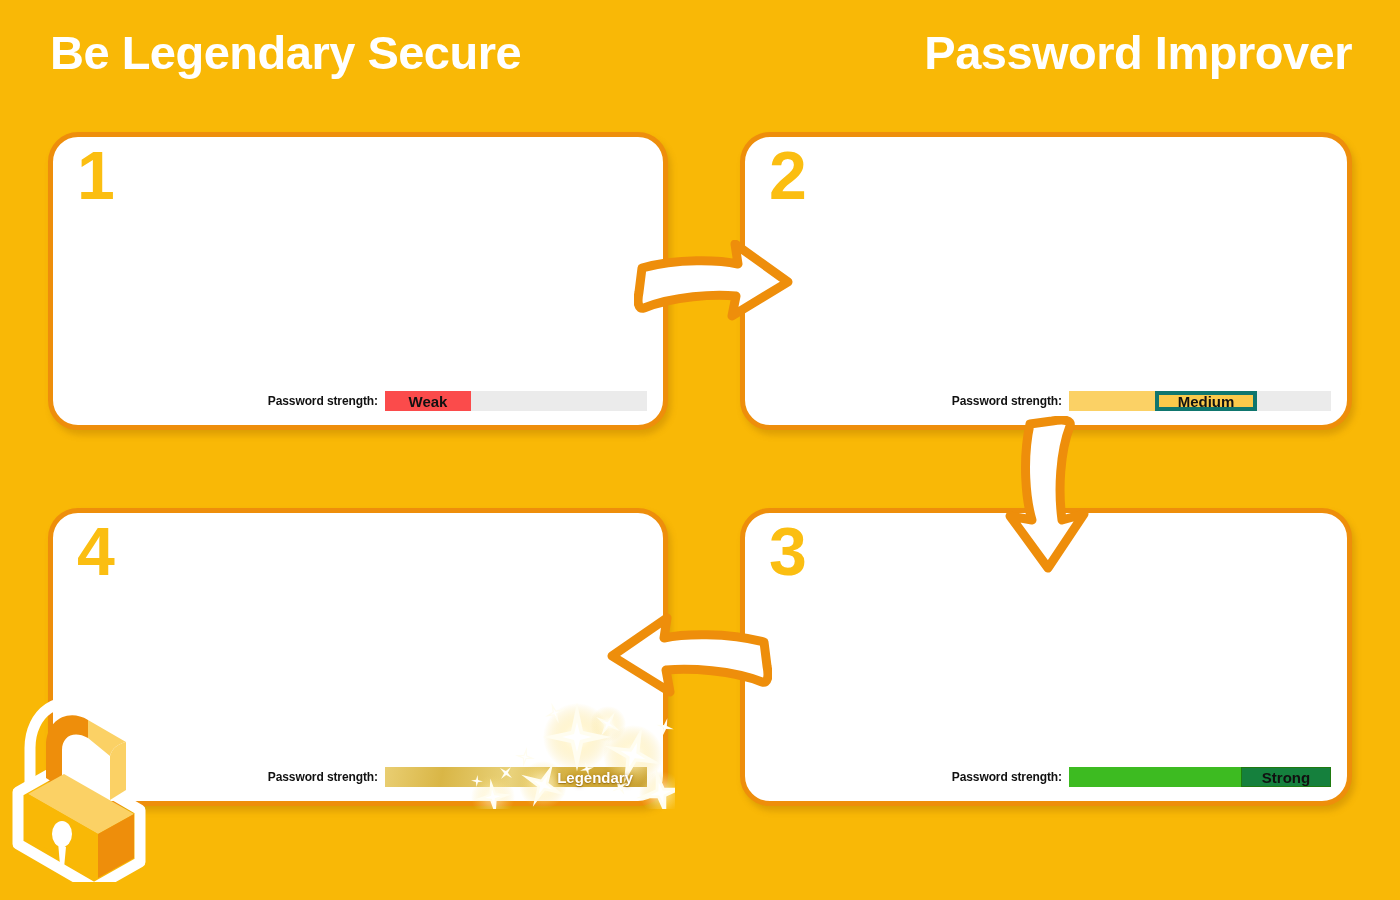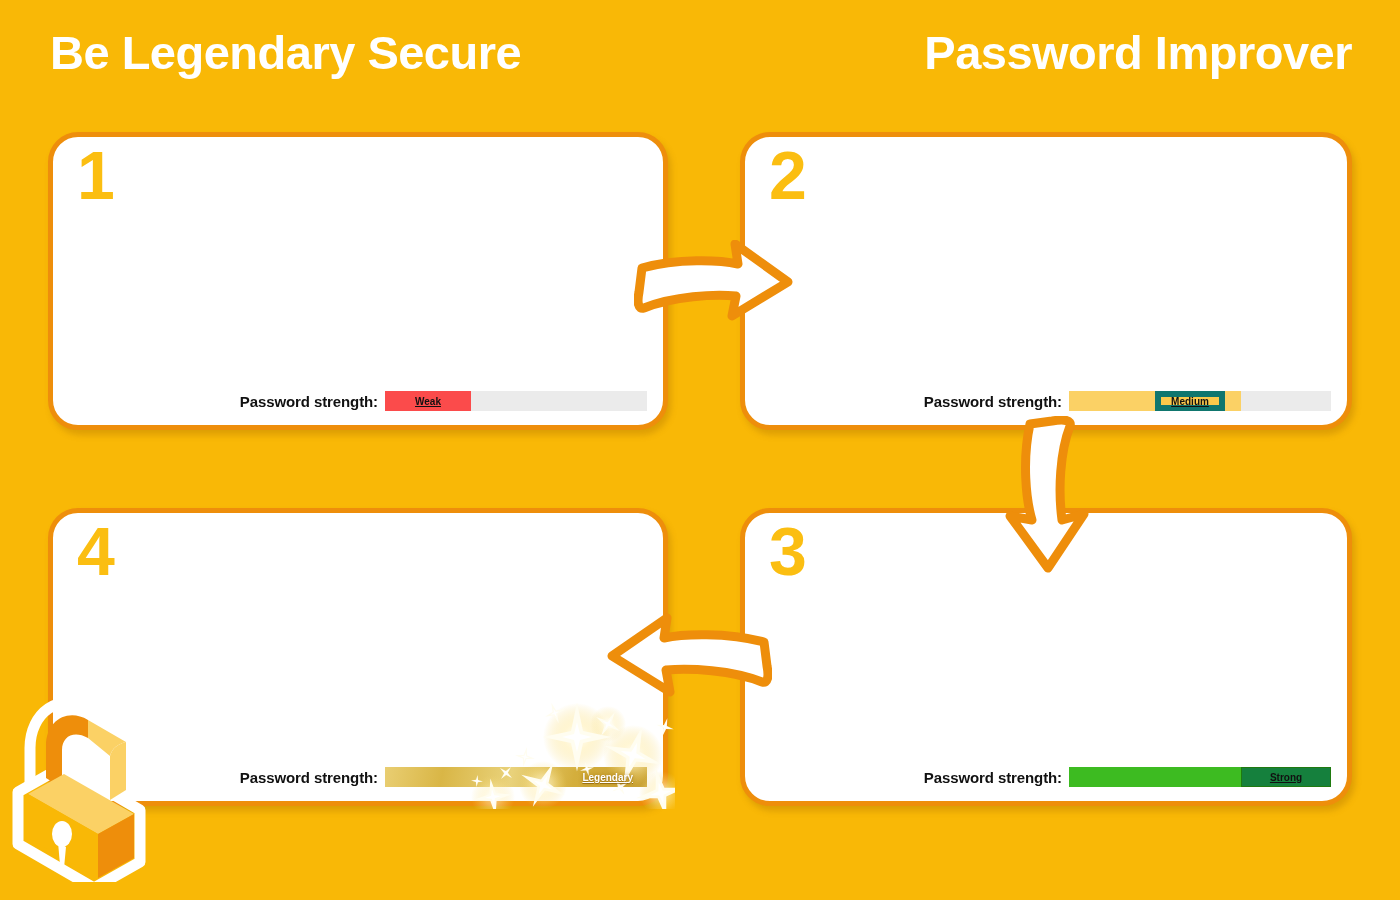--- a/index.html
+++ b/index.html
@@ -67,21 +67,21 @@
     position: absolute;
     bottom: 14px;
     left: 0;
     right: 0;
     display: flex;
     align-items: center;
     padding: 0 16px 0 0;
     justify-content: flex-end;
   }
   .meter-label {
-    font-size: 15px;
+    font-size: 12px;
     font-weight: bold;
     color: #111111;
     margin-right: 7px;
     white-space: nowrap;
     letter-spacing: -0.1px;
   }
   .meter-track {
     position: relative;
     height: 20px;
     background: #EBEBEB;
@@ -94,39 +94,38 @@
     top: 0;
     bottom: 0;
   }
   .meter-chip {
     position: absolute;
     top: 0;
     bottom: 0;
     display: flex;
     align-items: center;
     justify-content: center;
-    font-size: 10px;
+    font-size: 15px;
     font-weight: bold;
     white-space: nowrap;
     padding: 0 20px;
-    text-decoration: underline;
   }
 
   
   .m1 .meter-track { width: 262px; }
   .m1 .meter-fill  { width: 86px; background: #FB4B4B; }
   .m1 .meter-chip  { left: 0; width: 86px; color: #111111; }
 
   
   .m2 .meter-track { width: 262px; }
   .m2 .meter-fill  { width: 172px; background: #FBD165; }
   .m2 .meter-chip  {
-    left: 86px; width: 70px;
+    left: 86px; width: 102px;
     background: #FBC94B;
-    border: 6px solid #0f766e;
+    border: 4px solid #0f766e;
     color: #111111;
   }
 
   
   .m3 .meter-track { width: 262px; }
   .m3 .meter-fill  { width: 262px; background: #3DBB21; }
   .m3 .meter-chip  {
     left: 172px; width: 90px;
     background: #15803d;
     border: 1px solid #1F7A10;

